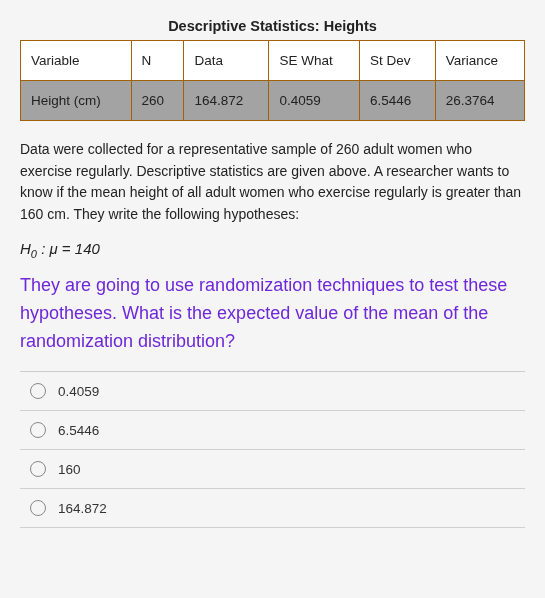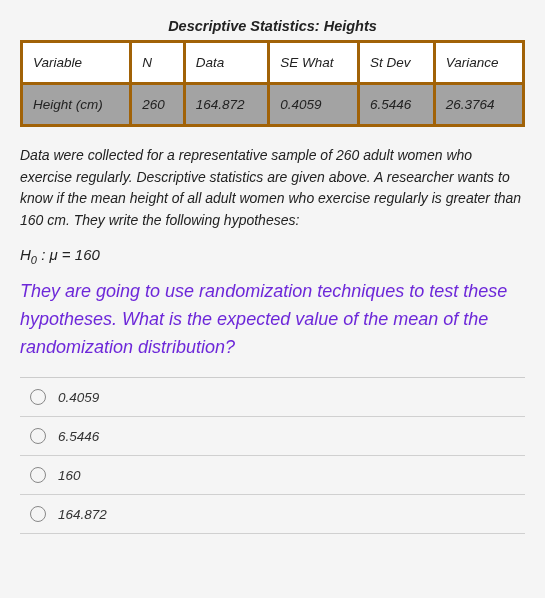--- a/index.html
+++ b/index.html
@@ -1,19 +1,18 @@
 <!DOCTYPE html>
 <html><head>
   <meta charset="utf-8">
   <style>
     * {
       box-sizing: border-box;
       margin: 0;
       padding: 0;
-      font-style: italic;
     }
 
     body {
       width: 545px;
       min-height: 598px;
       background: #f5f5f5;
       font-family: Arial, Helvetica, sans-serif;
       font-size: 14px;
       color: #222;
       padding: 18px 20px 20px 20px;
@@ -28,21 +27,21 @@
     }
 
     .stats-table {
       width: 100%;
       border-collapse: collapse;
       font-size: 13.5px;
       margin-bottom: 18px;
     }
 
     .stats-table th, .stats-table td {
-      border: 3px solid #a16207;
+      border: 1px solid #a16207;
       padding: 12px 10px;
       text-align: left;
       white-space: nowrap;
     }
 
     .stats-table th {
       background: #fff;
       font-weight: normal;
     }
 
@@ -140,21 +139,21 @@
       <td>6.5446</td>
       <td>26.3764</td>
     </tr>
   </tbody>
 </table>
 
 <p class="description-text">Data were collected for a representative sample of 260 adult women who exercise regularly. Descriptive statistics are given above. A researcher wants to know if the mean height of all adult women who exercise regularly is greater than 160 cm. They write the following hypotheses:</p>
 
 <div class="hypothesis-block">
   <div class="hypothesis">
-    <em><span>H</span><span class="sub">0</span><span> : μ = 160</span></em>
+    <em><span>H</span><span class="sub">0</span><span> : μ = 140</span></em>
   </div>
 </div>
 
 <p class="question-text">They are going to use randomization techniques to test these hypotheses.  What is the expected value of the mean of the randomization distribution?</p>
 
 <hr class="divider">
 
 <div class="answer-option">
   <span class="radio-circle"></span>
   <span class="answer-label">0.4059</span>

